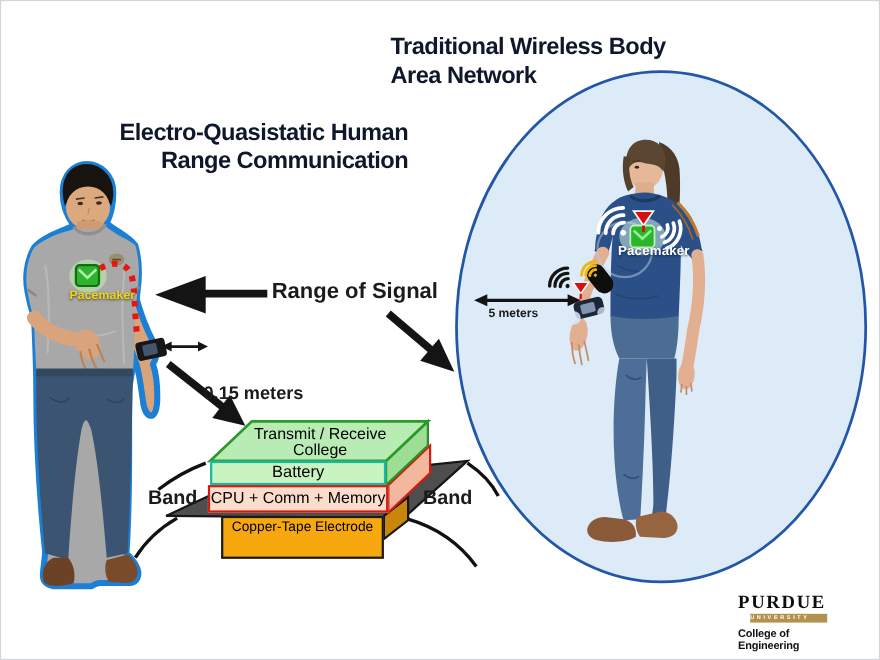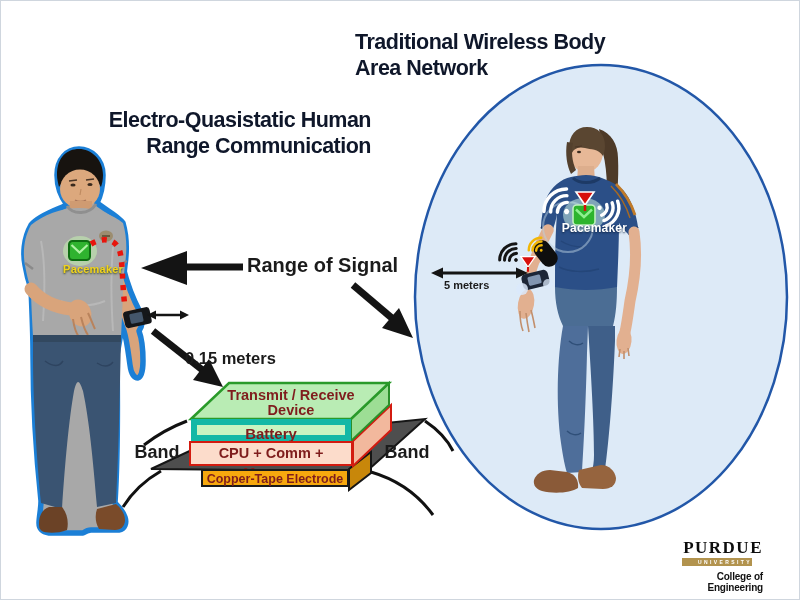--- a/index.html
+++ b/index.html
@@ -16,26 +16,26 @@
   .title-right{left:354px;top:28px;width:300px;text-align:left;}
   .range-label{left:246px;top:253px;font-size:20px;}
   .d015-label{left:184px;top:304px;font-size:16.5px;margin-top:44px;}
   .d5-label{left:443px;top:278px;font-size:11px;}
   .band-label{width:46px;text-align:center;font-size:18px;top:441px;}
   .band-left{left:133px;}
   .band-right{left:383px;}
   .pm-label{text-align:right;font-size:11px;letter-spacing:.2px;}
   .pm-man{left:36px;top:262px;width:86px;color:#f2d31b;text-shadow:0 1px 2px rgba(45,60,15,.95);}
   .pm-woman{left:542px;top:220px;width:84px;color:#ffffff;font-size:12px;text-shadow:0 1px 2px rgba(10,30,60,.85);}
-  .face{position:absolute;box-sizing:border-box;text-align:center;font-weight:bold;color:#7f1d1d;}
+  .face{position:absolute;box-sizing:border-box;text-align:center;font-weight:normal;color:#000000;}
   .face-trd{left:205px;top:387px;width:170px;font-size:14.5px;line-height:15px;background:transparent;}
-  .face-battery{left:190px;top:418px;width:160px;height:22px;background:#c9f4c1;border:6px solid #14b8a6;font-size:15px;line-height:18px;}
+  .face-battery{left:190px;top:418px;width:160px;height:22px;background:#c9f4c1;border:2px solid #14b8a6;font-size:15px;line-height:18px;}
   .face-cpu{left:188px;top:440px;width:164px;height:25px;background:#fcdccb;border:2.5px solid #d31b10;font-size:14.5px;line-height:20px;}
-  .face-copper{left:200px;top:468px;width:148px;height:18px;background:#f7a80e;border:2px solid #1a1a1a;font-size:12.5px;line-height:17px;}
-  .purdue{position:absolute;left:670px;top:538px;width:92px;text-align:right;}
+  .face-copper{left:200px;top:468px;width:148px;height:39px;background:#f7a80e;border:2px solid #1a1a1a;font-size:12.5px;line-height:17px;}
+  .purdue{position:absolute;left:670px;top:538px;width:92px;text-align:left;}
   .purdue-word{font-family:"Liberation Serif",serif;font-weight:bold;font-size:17px;letter-spacing:1.5px;color:#0d0d0d;text-transform:uppercase;line-height:18px;}
   .purdue-bar{margin:1px auto 0;width:70px;height:8px;background:#b2934e;color:#ffffff;font-size:5px;font-weight:bold;letter-spacing:2.4px;line-height:8px;text-transform:uppercase;}
   .purdue-college{margin-top:5px;font-weight:bold;font-size:10px;color:#111;letter-spacing:-0.2px;}
 </style>
 </head>
 <body>
 
 <div class="canvas">
 
   <svg class="scene" width="800" height="600" viewBox="0 0 800 600">
@@ -180,21 +180,21 @@
   <div class="lbl range-label">Range of Signal</div>
   <div class="lbl d015-label">0.15 meters</div>
   <div class="lbl d5-label">5 meters</div>
   <div class="lbl band-label band-left">Band</div>
   <div class="lbl band-label band-right">Band</div>
   <div class="lbl pm-label pm-man">Pacemaker</div>
   <div class="lbl pm-label pm-woman">Pacemaker</div>
 
   <div class="face face-trd">
     <span style="display:block">Transmit / Receive</span>
-    <span style="display:block">Device</span>
+    <span style="display:block">College</span>
   </div>
   <div class="face face-battery">Battery</div>
   <div class="face face-cpu">CPU + Comm + Memory</div>
   <div class="face face-copper">Copper-Tape Electrode</div>
 
   <div class="purdue">
     <div class="purdue-word">Purdue</div>
     <div class="purdue-bar">University</div>
     <div class="purdue-college">College of Engineering</div>
   </div>

